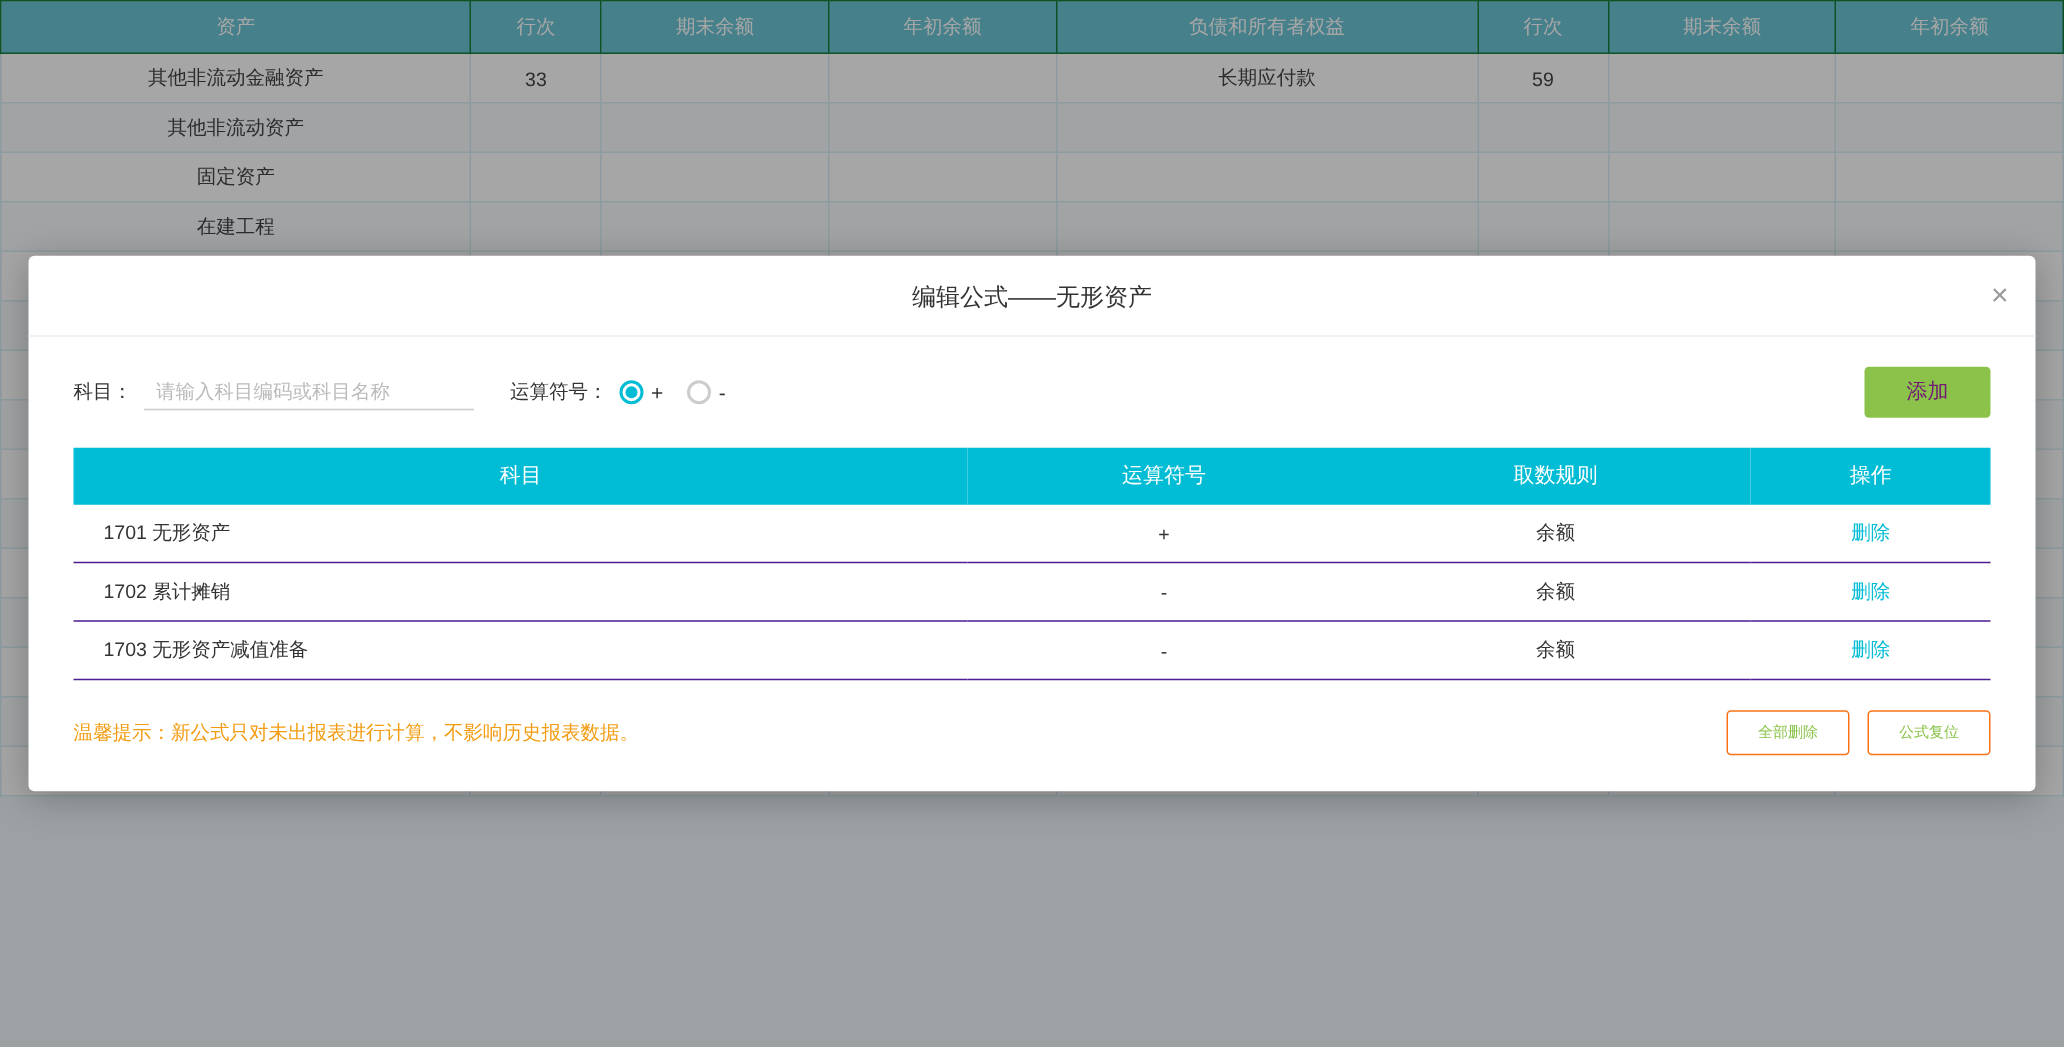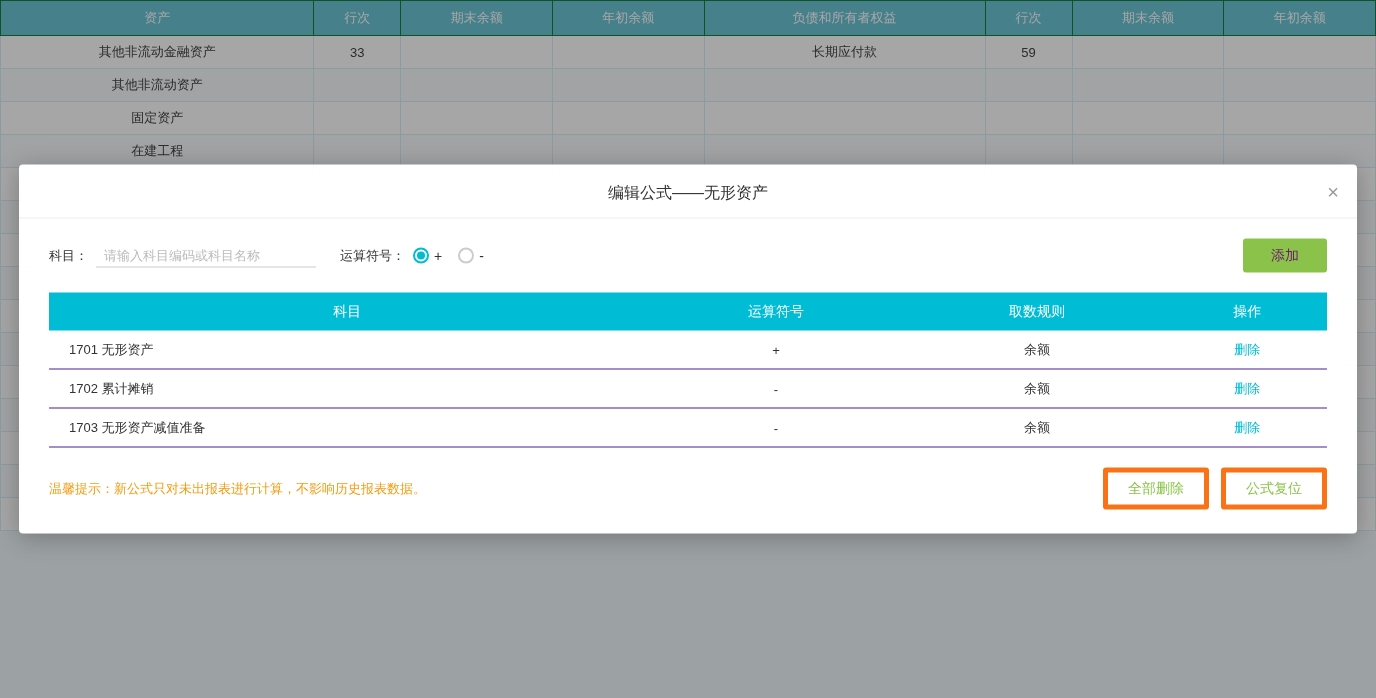--- a/index.html
+++ b/index.html
@@ -279,26 +279,26 @@
     .footer-tip span {
       color: #f39c12;
     }
 
     .footer-buttons {
       display: flex;
       gap: 12px;
     }
 
     .btn-outline {
-      border: 5px solid #f97316;
+      border: 1px solid #f97316;
       color: #8bc34a;
       background: #fff;
       border-radius: 3px;
       padding: 7px 20px;
-      font-size: 14px;
+      font-size: 10px;
       cursor: pointer;
     }
   </style>
 </head>
 <body>
 
 <div class="bg-table-wrapper">
   <table class="bg-table">
     <thead>
       <tr>

